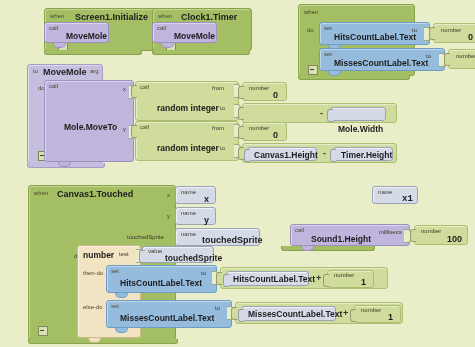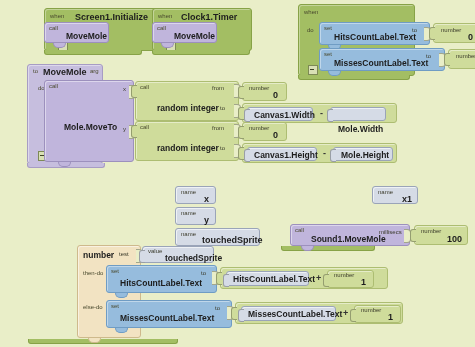--- a/index.html
+++ b/index.html
@@ -171,24 +171,20 @@
     <div class="sock" style="left:98px;top:22px;"></div>
   </div>
   <div class="blk grn" style="left:222px;top:82px;width:45px;height:19px;">
     <div class="notch g" style="left:-5px;top:3px;"></div>
     <span class="lbl sm" style="left:6px;top:2px;">number</span>
     <span class="lbl num" style="left:30px;top:7px;">0</span>
   </div>
 
   <div class="blk grn" style="left:222px;top:103px;width:155px;height:20px;">
     <div class="notch g" style="left:-5px;top:3px;"></div>
-    <div class="blk getr" style="left:4px;top:3px;width:66px;height:14px;">
-      <div class="notch b" style="left:-4px;top:1px;"></div>
-      <span class="lbl mid" style="left:6px;top:2px;">Canvas1.Width</span>
-    </div>
     <span class="minusop" style="left:77px;top:4px;">-</span>
     <div class="blk getr" style="left:87px;top:3px;width:56px;height:14px;">
       <div class="notch b" style="left:-4px;top:1px;"></div>
       <span class="lbl mid" style="left:7px;top:16px;">Mole.Width</span>
     </div>
   </div>
 
   <div class="blk grn" style="left:115px;top:121px;width:104px;height:40px;">
     <div class="notch g" style="left:-5px;top:3px;"></div>
     <span class="lbl kw" style="left:4px;top:2px;">call</span>
@@ -205,24 +201,33 @@
   </div>
   <div class="blk grn" style="left:222px;top:143px;width:155px;height:20px;">
     <div class="notch g" style="left:-5px;top:3px;"></div>
     <div class="blk getr" style="left:4px;top:3px;width:70px;height:14px;">
       <div class="notch b" style="left:-4px;top:1px;"></div>
       <span class="lbl mid" style="left:6px;top:2px;">Canvas1.Height</span>
     </div>
     <span class="minusop" style="left:80px;top:4px;">-</span>
     <div class="blk getr" style="left:90px;top:3px;width:60px;height:14px;">
       <div class="notch b" style="left:-4px;top:1px;"></div>
-      <span class="lbl mid" style="left:7px;top:2px;">Mole.Height</span>
-    </div>
-  </div>
-
+      <span class="lbl mid" style="left:7px;top:2px;">Timer.Height</span>
+    </div>
+  </div>
+
+  <div class="blk evt" style="left:8px;top:185px;width:148px;height:155px;">
+    <span class="lbl kw" style="left:5px;top:4px;">when</span>
+    <span class="lbl nm" style="left:28px;top:3px;">Canvas1.Touched</span>
+    <span class="lbl sm" style="left:138px;top:6px;">x</span>
+    <span class="lbl sm" style="left:138px;top:27px;">y</span>
+    <span class="lbl sm" style="left:98px;top:48px;">touchedSprite</span>
+    <span class="lbl kw" style="left:45px;top:67px;">do</span>
+    <div class="minus" style="left:9px;top:140px;"></div>
+  </div>
   <div class="tail" style="left:8px;top:339px;width:148px;"></div>
 
   <div class="blk getr" style="left:155px;top:186px;width:41px;height:18px;">
     <span class="lbl sm" style="left:5px;top:2px;">name</span>
     <span class="lbl num" style="left:28px;top:7px;">x</span>
   </div>
   <div class="blk getr" style="left:155px;top:207px;width:41px;height:18px;">
     <span class="lbl sm" style="left:5px;top:2px;">name</span>
     <span class="lbl num" style="left:28px;top:7px;">y</span>
   </div>
@@ -283,28 +288,28 @@
     <span class="plusop" style="left:107px;top:5px;">+</span>
     <div class="blk grn" style="left:118px;top:2px;width:47px;height:18px;">
       <div class="notch g" style="left:-5px;top:3px;"></div>
       <span class="lbl sm" style="left:6px;top:1px;">number</span>
       <span class="lbl num" style="left:33px;top:6px;">1</span>
     </div>
   </div>
 
   <div class="tail" style="left:261px;top:246px;width:92px;"></div>
 
-  <div class="blk getr" style="left:352px;top:186px;width:46px;height:18px;">
+  <div class="blk getr" style="left:352px;top:186px;width:46px;height:18px;font-family:Liberation Mono, monospace;">
     <span class="lbl sm" style="left:5px;top:2px;">name</span>
     <span class="lbl num" style="left:29px;top:7px;">x1</span>
   </div>
 
   <div class="blk callp" style="left:270px;top:224px;width:120px;height:22px;">
     <span class="lbl kw" style="left:4px;top:2px;">call</span>
-    <span class="lbl mid" style="left:20px;top:9px;">Sound1.MoveMole</span>
+    <span class="lbl mid" style="left:20px;top:9px;">Sound1.Height</span>
     <span class="lbl sm" style="left:88px;top:4px;">millisecs</span>
     <div class="sock" style="left:113px;top:4px;"></div>
     <div class="bump p" style="left:10px;top:21px;"></div>
   </div>
   <div class="blk grn" style="left:394px;top:225px;width:54px;height:20px;">
     <div class="notch g" style="left:-5px;top:3px;"></div>
     <span class="lbl sm" style="left:6px;top:2px;">number</span>
     <span class="lbl num" style="left:32px;top:8px;">100</span>
   </div>
 

